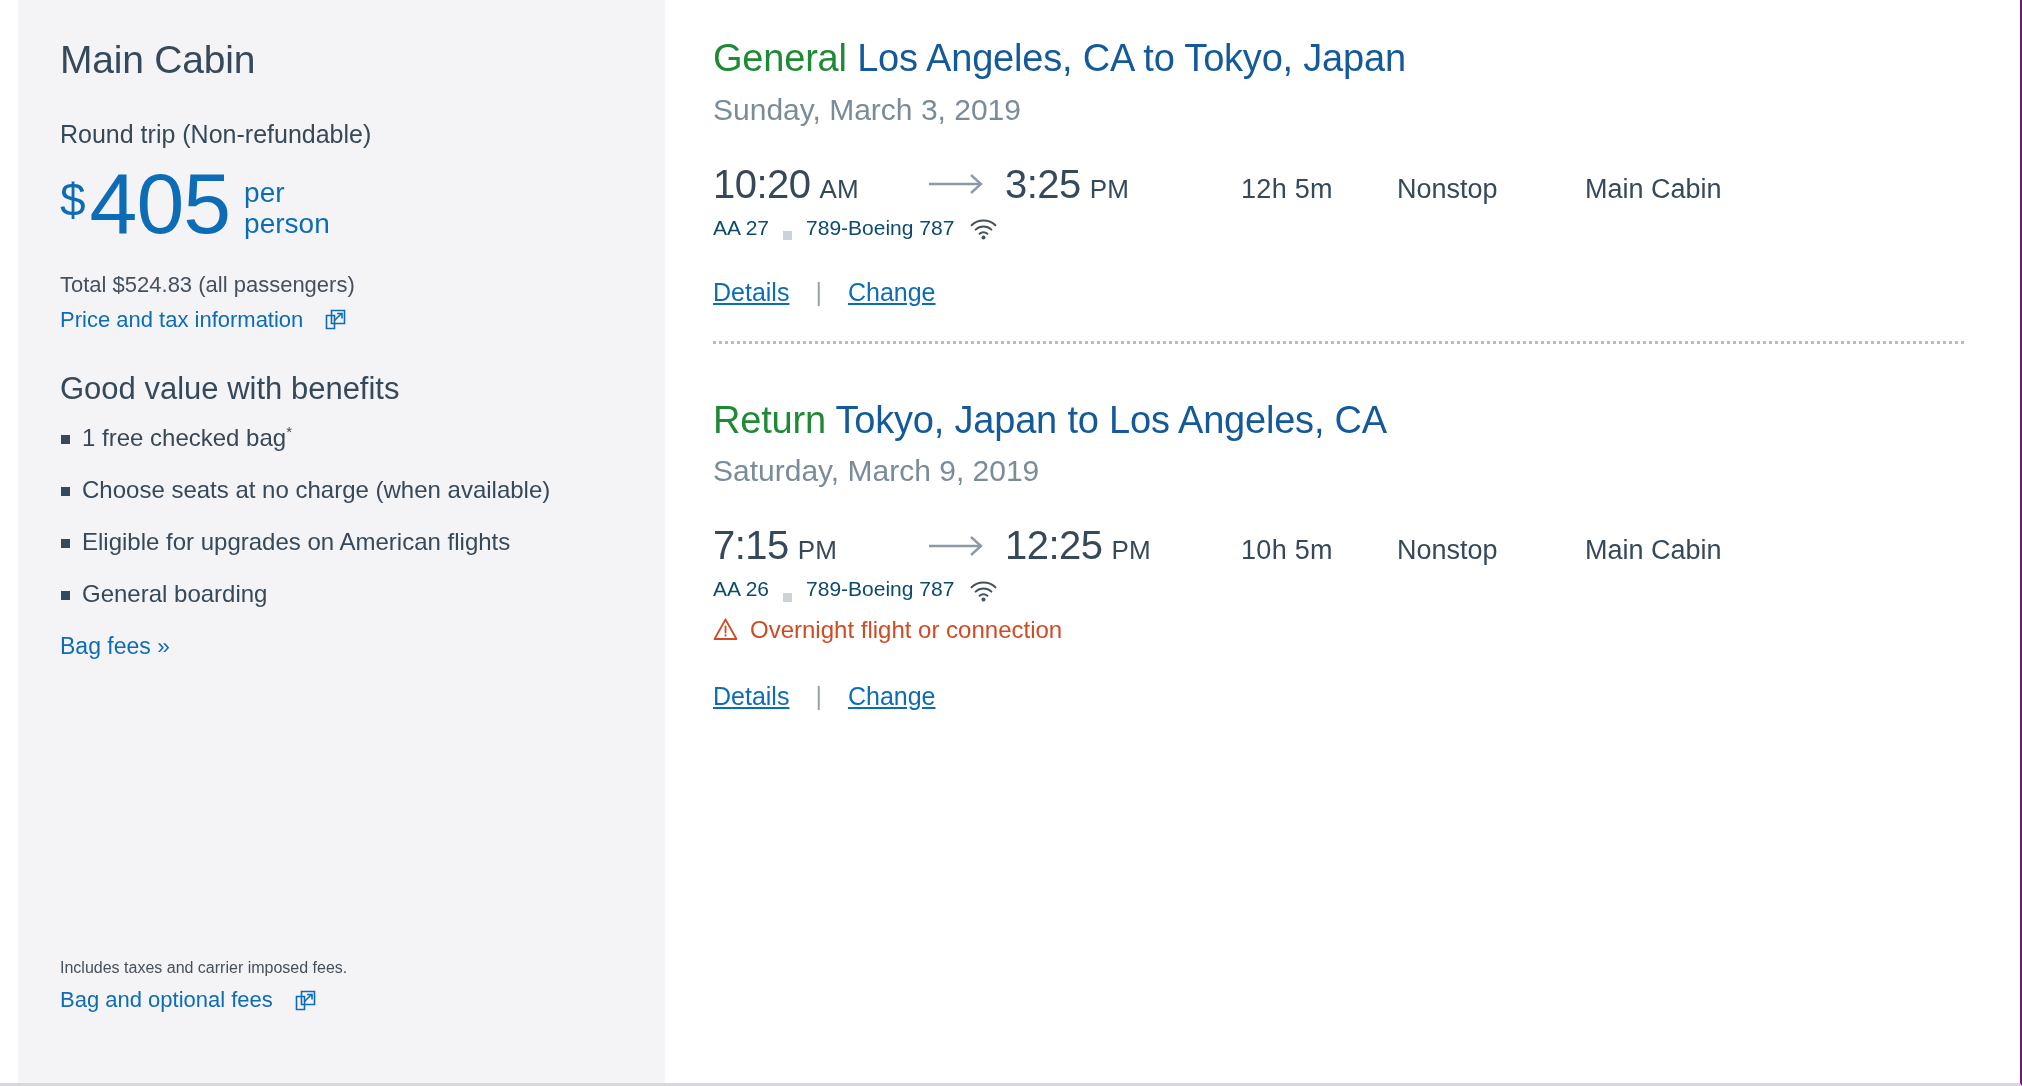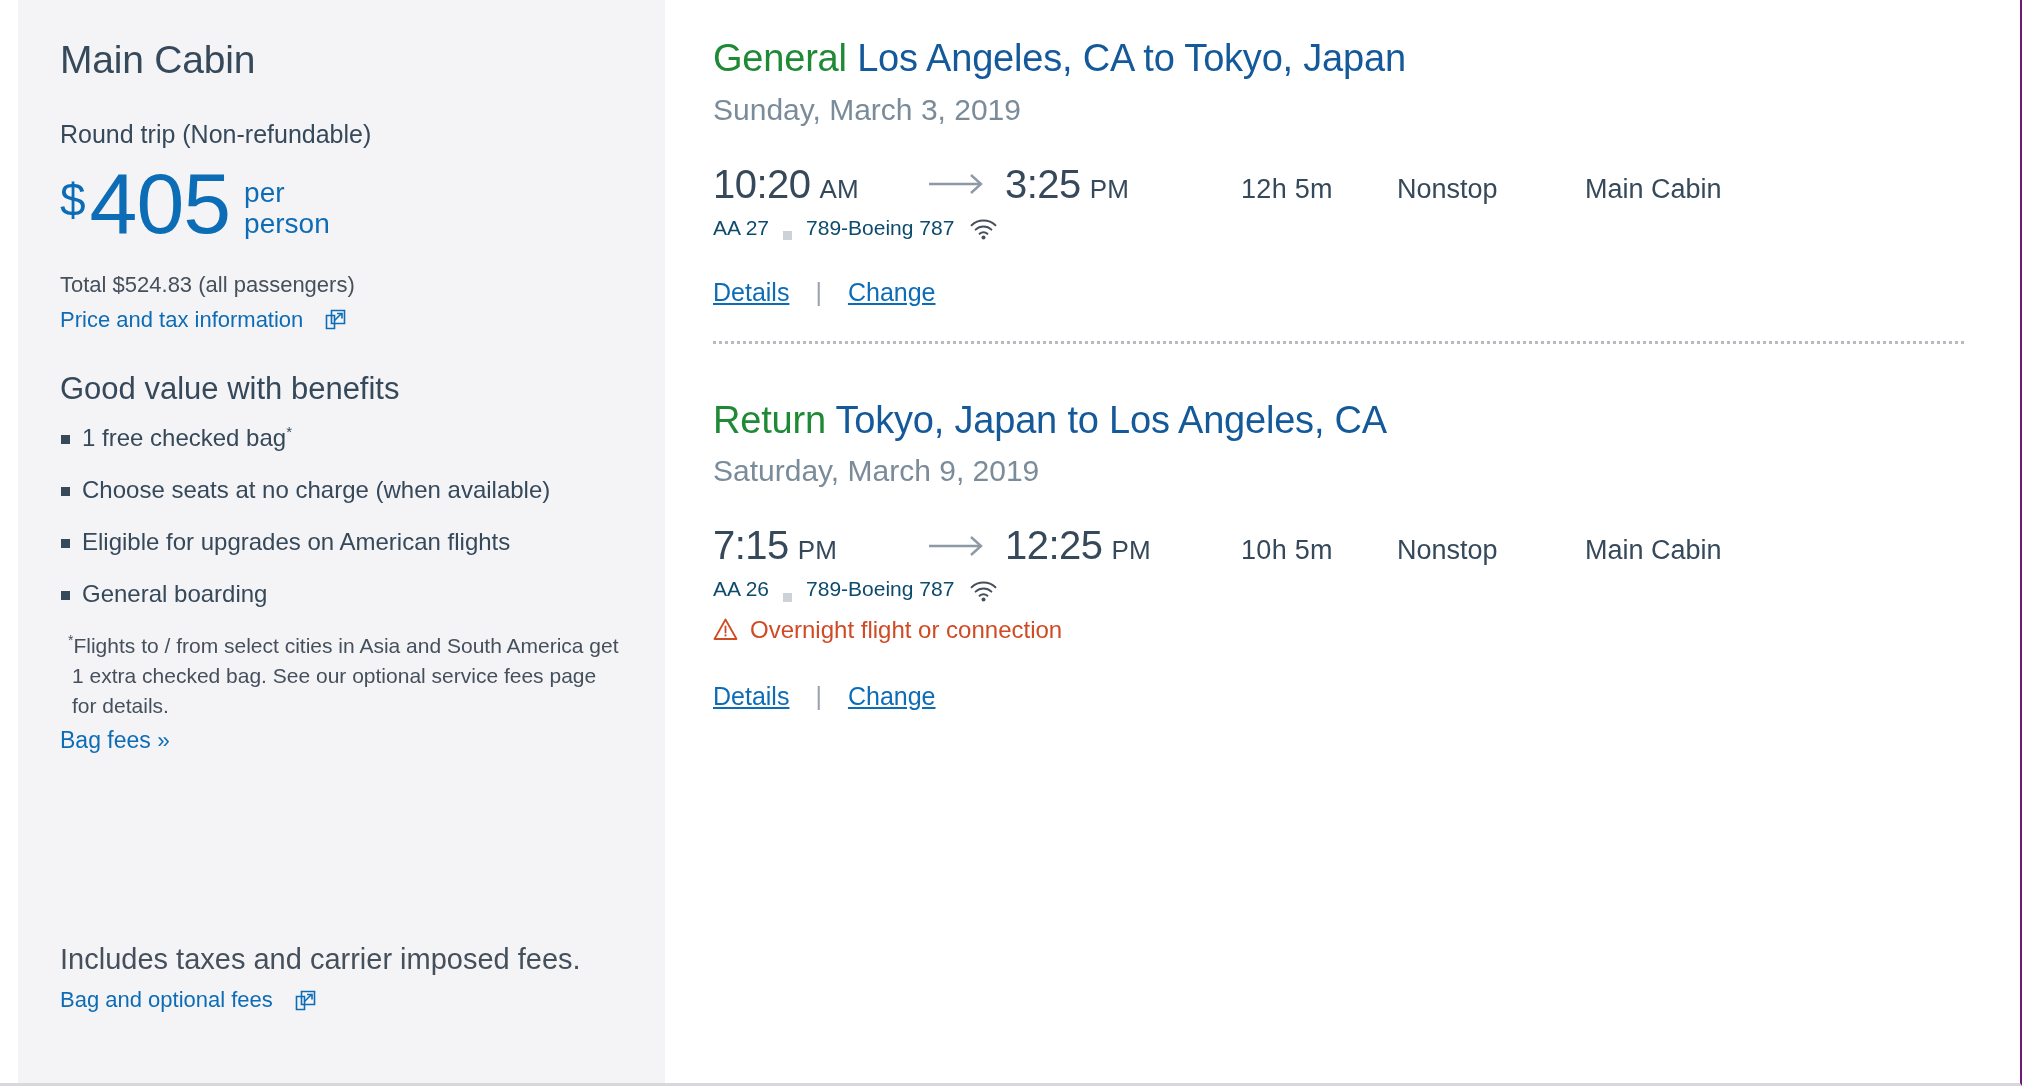--- a/index.html
+++ b/index.html
@@ -154,21 +154,21 @@
     margin-top: 2px;
   }
   .chev { letter-spacing: -2px; font-size: 22px; }
 
   .sidebar-bottom {
     position: absolute;
     left: 42px;
     bottom: 68px;
   }
   .taxes-line {
-    font-size: 29px;
+    font-size: 16px;
     color: #45505c;
     margin: 0 7px 8px 0;
     line-height: 1.3;
   }
 
   
   .content {
     flex: 1 1 auto;
     background: #ffffff;
     padding: 36px 56px 0 48px;
@@ -346,23 +346,20 @@
         <span>Choose seats at no charge (when available)</span>
       </li>
       <li class="benefit-item">
         <span>Eligible for upgrades on American flights</span>
       </li>
       <li class="benefit-item">
         <span>General boarding</span>
       </li>
     </ul>
 
-    <p class="footnote">
-      <sup>*</sup><span>Flights to / from select cities in Asia and South America get 1 extra checked bag. See our optional service fees page for details.</span>
-    </p>
 
     <a class="bagfees-link">
       <span>Bag fees</span>
       <span class="chev">››</span>
     </a>
 
     <div class="sidebar-bottom">
       <p class="taxes-line">Includes taxes and carrier imposed fees.</p>
       <a class="link-blue">
         <span>Bag and optional fees</span>

